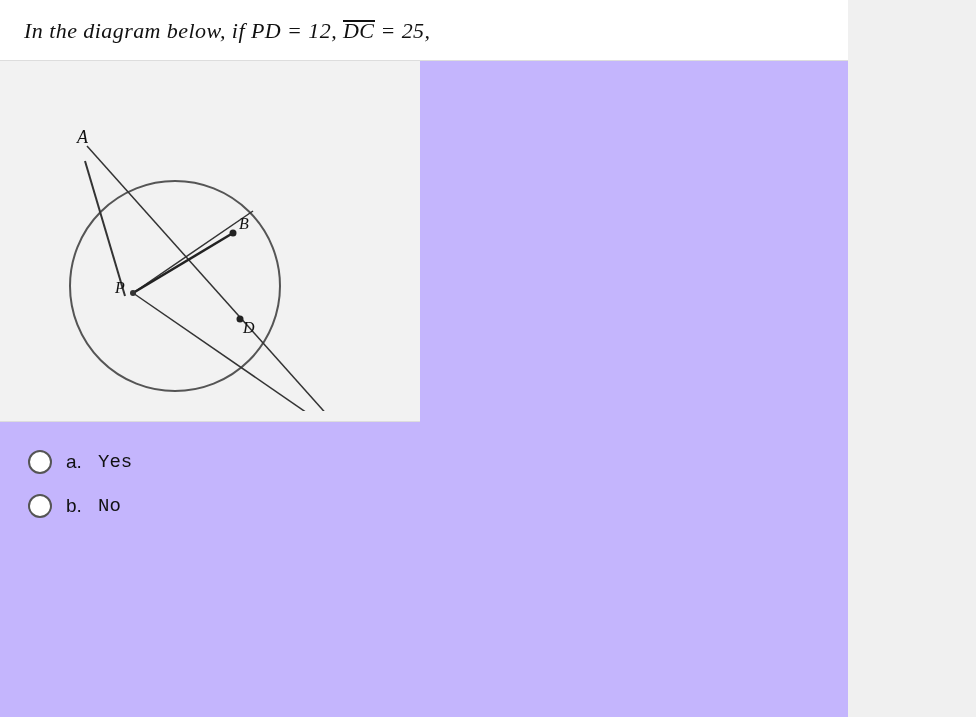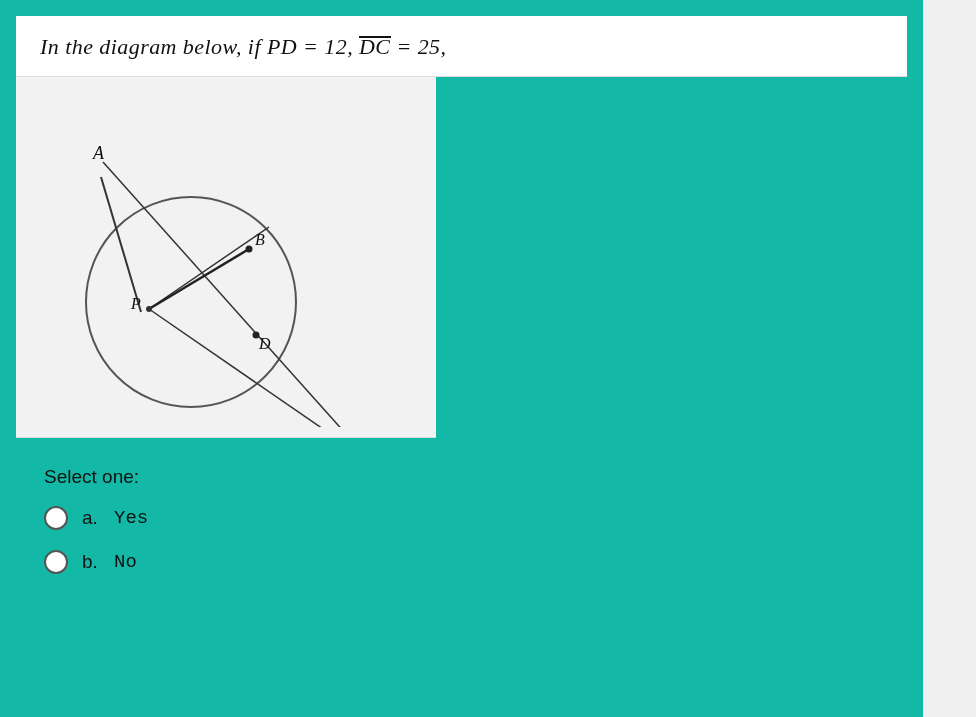--- a/index.html
+++ b/index.html
@@ -4,24 +4,24 @@
   <style>
     * { box-sizing: border-box; margin: 0; padding: 0; }
     body {
       background: #f0f0f0;
       font-family: Georgia, 'Times New Roman', serif;
       width: 976px;
       min-height: 717px;
     }
 
     .page-container {
-      width: 923px;
+      width: 848px;
       min-height: 717px;
-      background: #14b8a6;
-      padding: 16px;
+      background: #c4b5fd;
+      padding: 0;
     }
 
     .question-header {
       background: #ffffff;
       padding: 18px 24px 16px 24px;
       border-bottom: 1px solid #ddd;
     }
 
     .question-text {
       font-style: italic;
@@ -142,21 +142,20 @@
 
         <text x="52" y="72" font-size="18" font-style="italic" font-family="Georgia,serif" fill="#111">A</text>
         <text x="214" y="158" font-size="16" font-style="italic" font-family="Georgia,serif" fill="#111">B</text>
         <text x="90" y="222" font-size="16" font-style="italic" font-family="Georgia,serif" fill="#111">P</text>
         <text x="218" y="262" font-size="16" font-style="italic" font-family="Georgia,serif" fill="#111">D</text>
         <text x="322" y="388" font-size="18" font-style="italic" font-family="Georgia,serif" fill="#111">C</text>
       </svg>
     </div>
 
     <div class="answer-section">
-      <div class="select-one-label">Select one:</div>
 
       <div class="option-row">
         <div class="radio-circle"></div>
         <span class="option-letter">a.</span>
         <span class="option-text">Yes</span>
       </div>
 
       <div class="option-row">
         <div class="radio-circle"></div>
         <span class="option-letter">b.</span>

